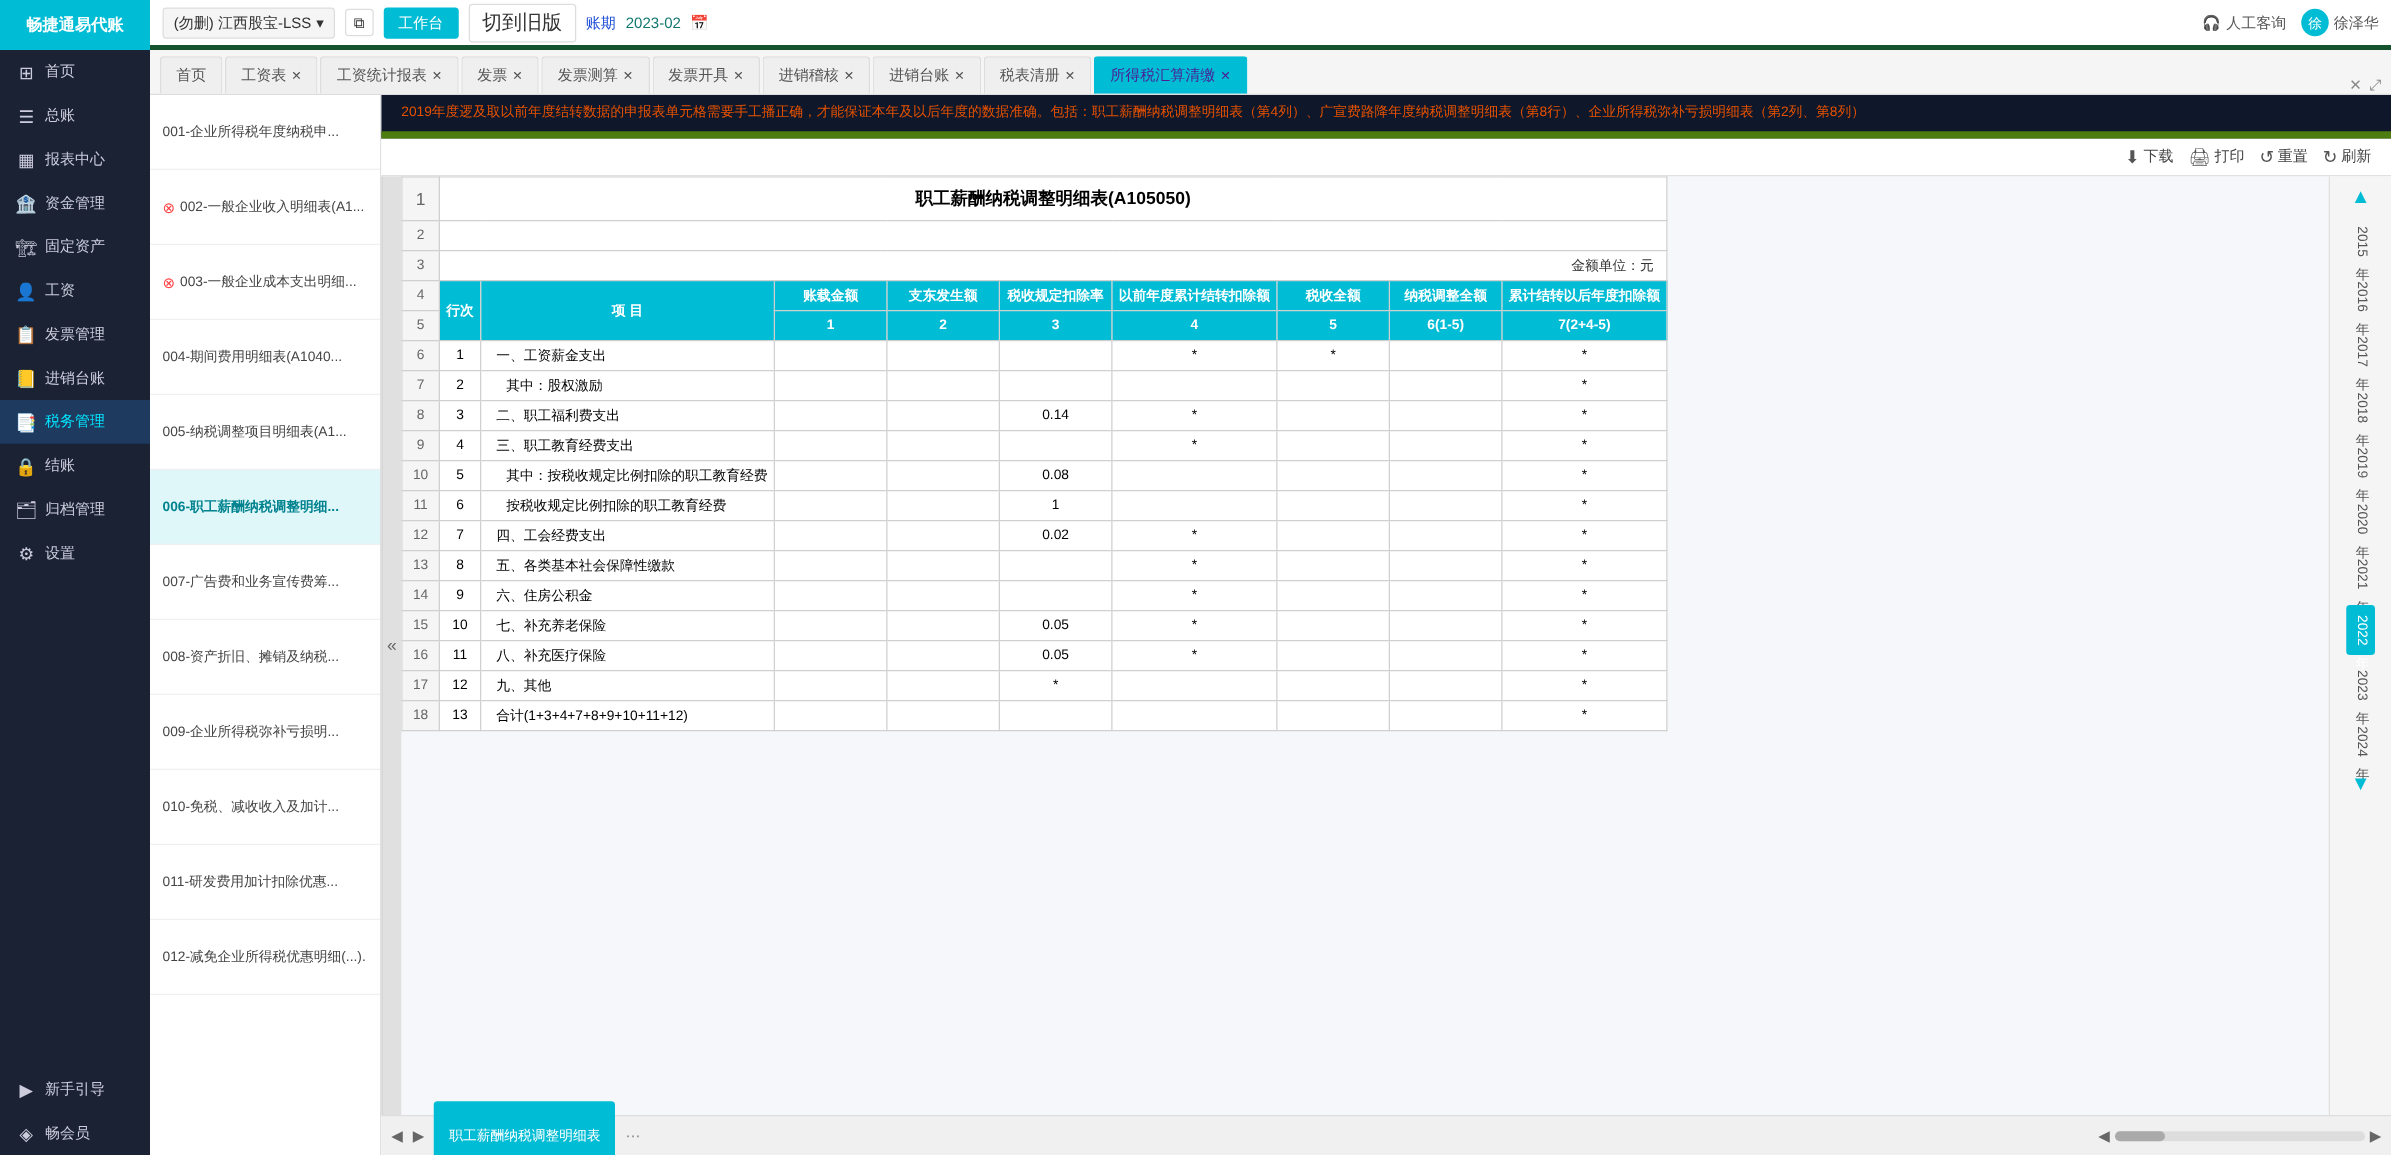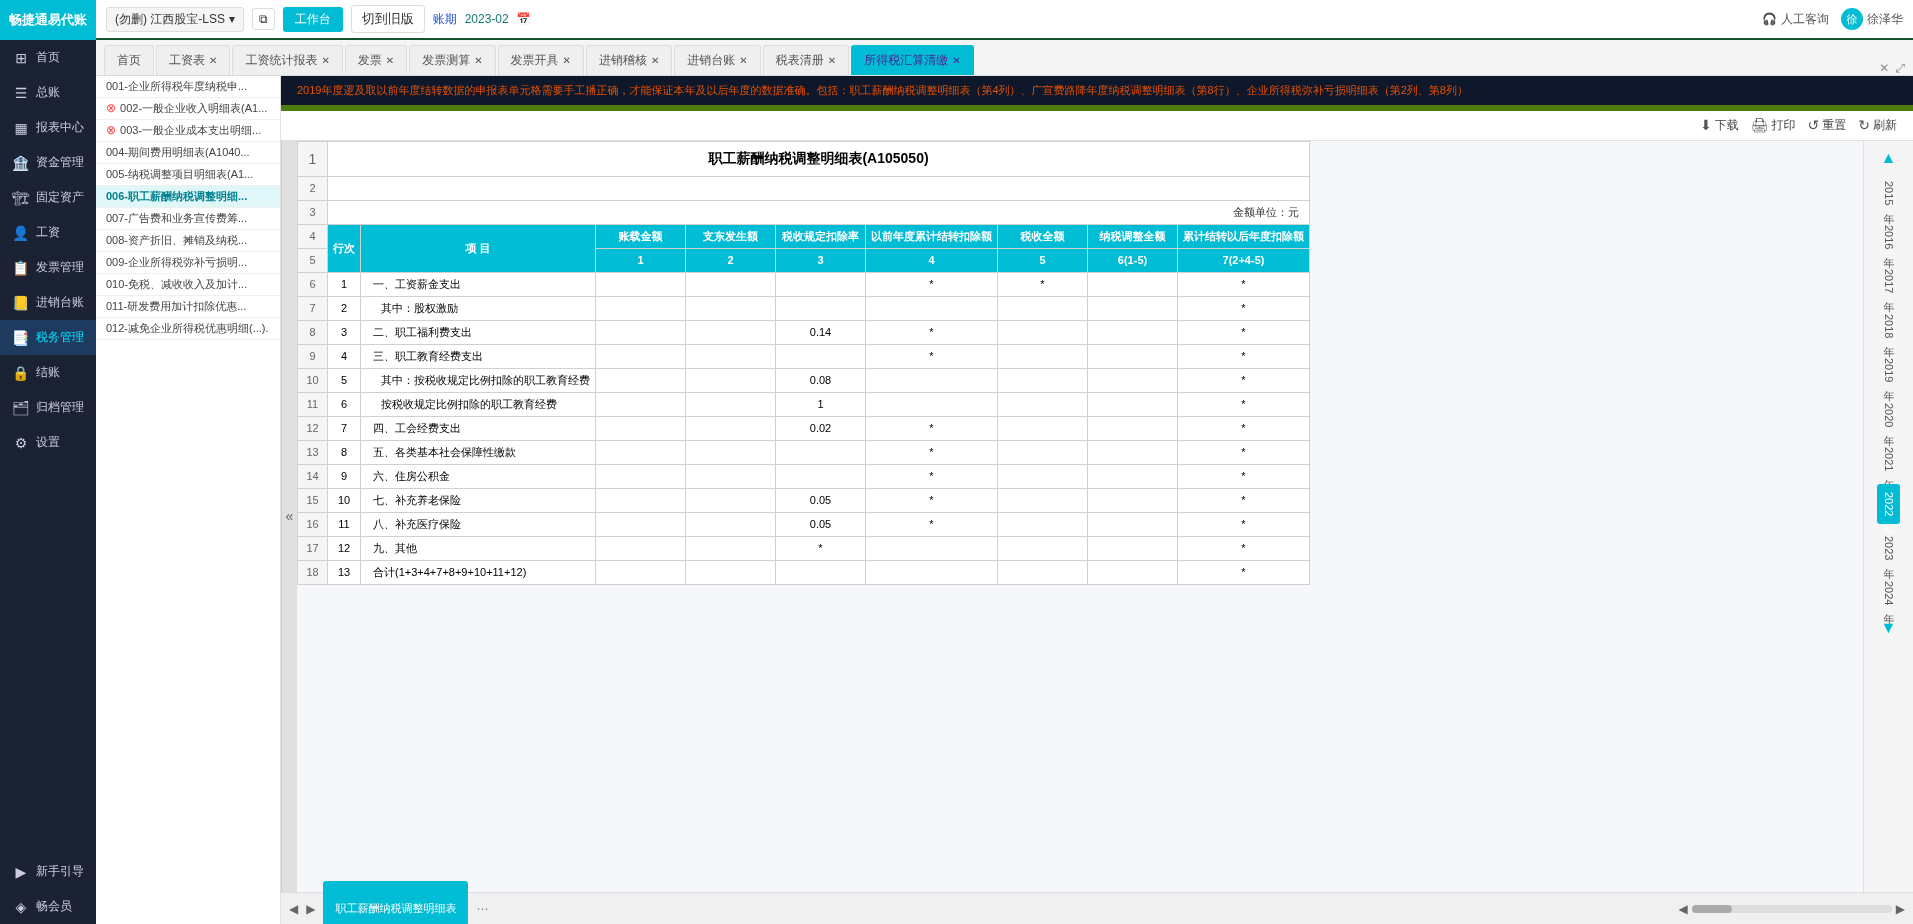--- a/index.html
+++ b/index.html
@@ -1,20 +1,20 @@
 <!DOCTYPE html>
 <html><head>
   <meta charset="utf-8">
   <style>
     * { margin: 0; padding: 0; box-sizing: border-box; }
     body { font-family: 'Microsoft YaHei', Arial, sans-serif; font-size: 12px; background: #f0f2f5; overflow: hidden; width: 1913px; height: 924px; display: flex; }
 
     
     .sidebar {
-      width: 96px;
+      width: 120px;
       background: #1a2233;
       color: #aab;
       display: flex;
       flex-direction: column;
       flex-shrink: 0;
       height: 924px;
     }
     .sidebar-logo {
       background: #00bcd4;
       color: white;
@@ -46,21 +46,21 @@
       display: flex;
       flex-direction: column;
       height: 924px;
       overflow: hidden;
     }
 
     
     .topbar {
       height: 40px;
       background: #fff;
-      border-bottom: 2px solid #14532d;
+      border-bottom: 4px solid #14532d;
       display: flex;
       align-items: center;
       padding: 0 10px;
       gap: 8px;
       flex-shrink: 0;
     }
     .topbar-company {
       display: flex;
       align-items: center;
       gap: 4px;
@@ -81,21 +81,21 @@
       cursor: pointer;
       font-size: 12px;
     }
     .topbar-btn-outline {
       background: white;
       color: #333;
       border: 1px solid #ddd;
       border-radius: 3px;
       padding: 4px 10px;
       cursor: pointer;
-      font-size: 13px;
+      font-size: 16px;
     }
     .topbar-right {
       margin-left: auto;
       display: flex;
       align-items: center;
       gap: 12px;
       font-size: 12px;
       color: #555;
     }
     .topbar-right .user { display: flex; align-items: center; gap: 4px; }
@@ -142,27 +142,27 @@
 
     
     .form-list-panel {
       width: 185px;
       background: #fff;
       border-right: 1px solid #e0e0e0;
       overflow-y: auto;
       flex-shrink: 0;
     }
     .form-list-item {
-      padding: 3px 10px;
+      padding: 22px 10px;
       font-size: 11px;
       cursor: pointer;
       color: #444;
       border-bottom: 1px solid #f0f0f0;
       display: flex;
-      align-items: flex-start;
+      align-items: center;
       gap: 4px;
     }
     .form-list-item.active { background: #e0f7fa; color: #00838f; font-weight: bold; }
     .form-list-item .err { color: #f44; font-size: 12px; }
 
     
     .right-panel {
       flex: 1;
       display: flex;
       flex-direction: column;

